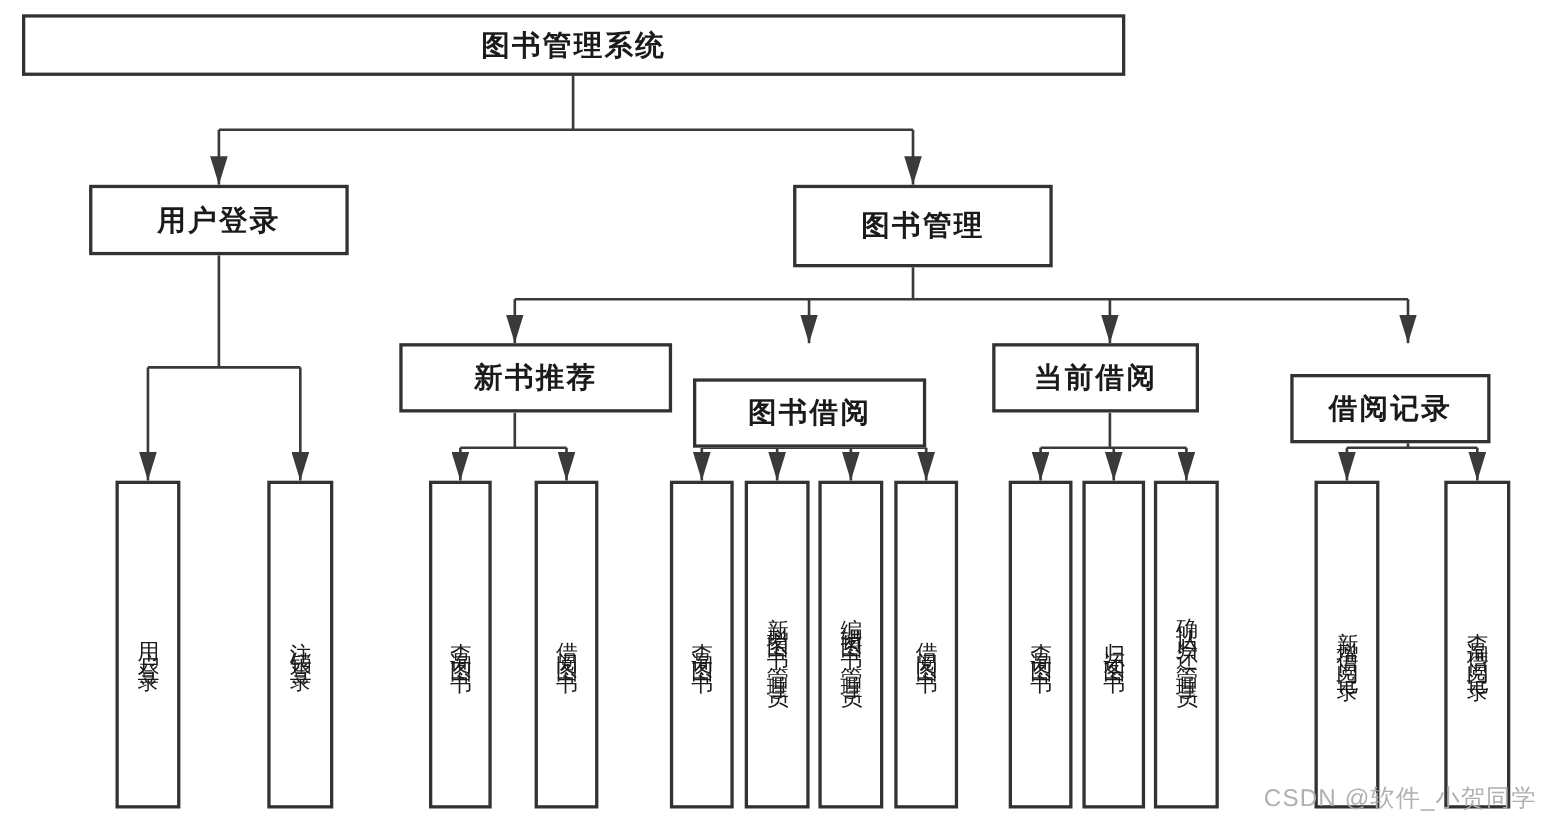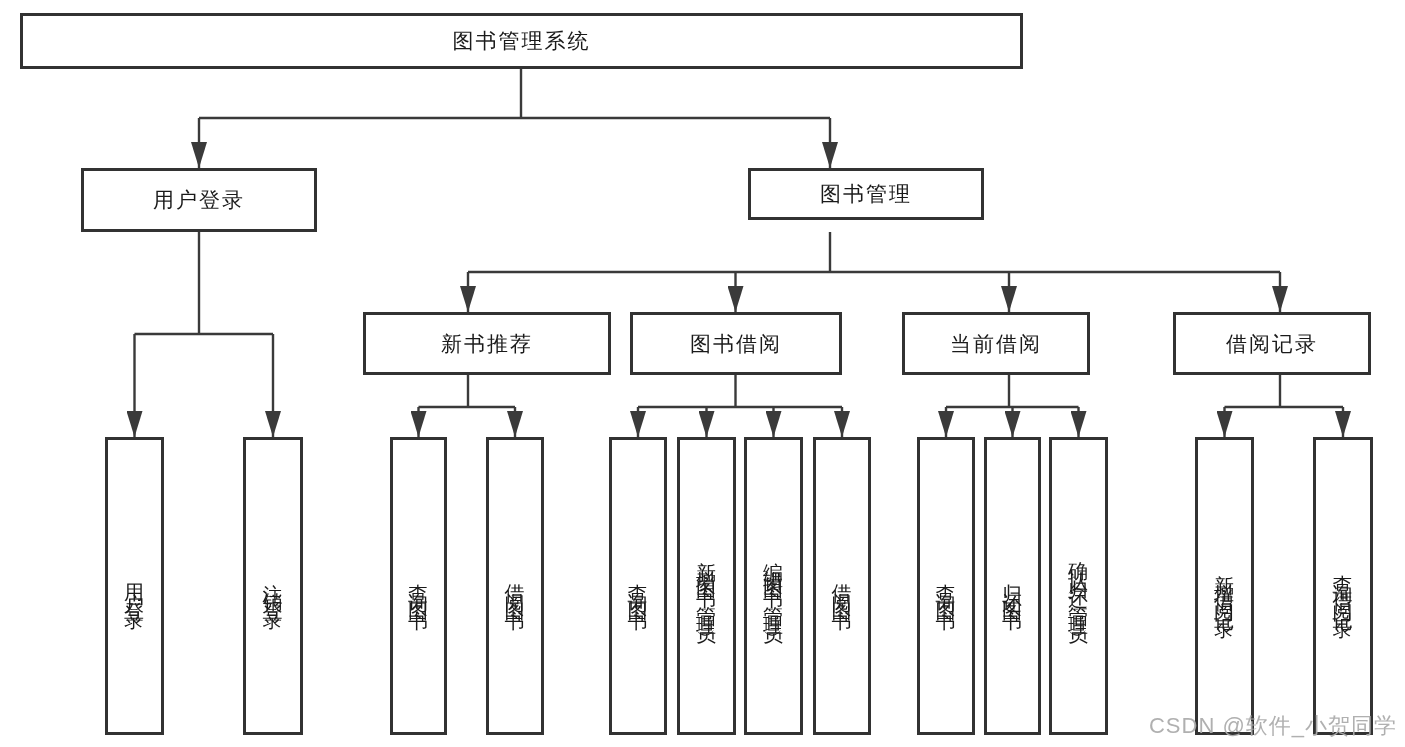--- a/index.html
+++ b/index.html
@@ -20,39 +20,39 @@
   .node {
     position: absolute;
     box-sizing: border-box;
     border: 3px solid #323232;
     background: #ffffff;
     display: flex;
     align-items: center;
     justify-content: center;
     color: #1a1a1a;
   }
-  .hnode { font-size: 21px; letter-spacing: 2px; white-space: nowrap; }
+  .hnode { font-size: 26px; letter-spacing: 2px; white-space: nowrap; font-weight: bold; }
   .vnode .vtext {
     writing-mode: vertical-rl;
     text-orientation: mixed;
     font-size: 20px;
     line-height: 1;
     letter-spacing: 9px;
     white-space: nowrap;
     color: #1a1a1a;
   }
   
   .root-box { left: 20px; top: 13px; width: 1003px; height: 56px; }
   .l2a { left: 81px;  top: 168px; width: 236px; height: 64px; }
-  .l2b { left: 748px; top: 168px; width: 236px; height: 52px; }
+  .l2b { left: 721px; top: 168px; width: 236px; height: 75px; }
   .l3 { top: 312px; height: 63px; }
   .l3-1 { left: 363px;  width: 248px; }
-  .l3-2 { left: 630px;  width: 212px; }
+  .l3-2 { left: 630px;  width: 212px; margin-top: 32px; }
   .l3-3 { left: 902px;  width: 188px; }
-  .l3-4 { left: 1173px; width: 198px; }
+  .l3-4 { left: 1173px; width: 182px; margin-top: 28px; }
   .l4 { top: 437px; height: 298px; }
   .a1 { left: 105px;  width: 59px; }
   .a2 { left: 243px;  width: 60px; }
   .b1 { left: 390px;  width: 57px; }
   .b2 { left: 486px;  width: 58px; }
   .c1 { left: 609px;  width: 58px; }
   .c2 { left: 677px;  width: 59px; }
   .c3 { left: 744px;  width: 59px; }
   .c4 { left: 813px;  width: 58px; }
   .d1 { left: 917px;  width: 58px; }

